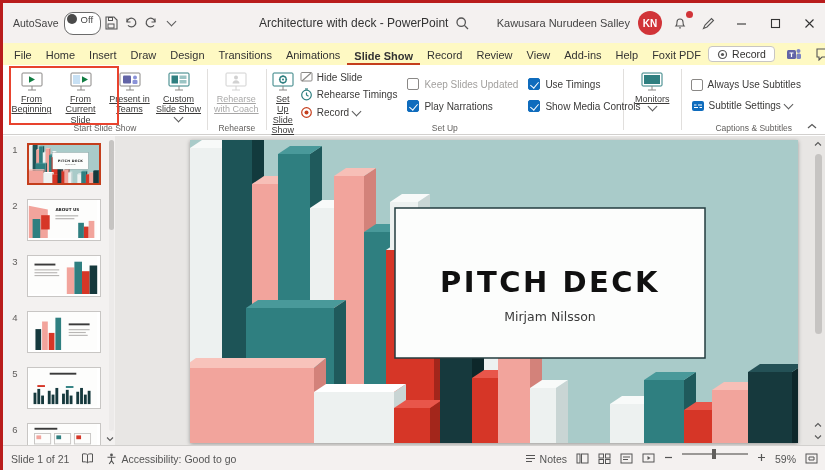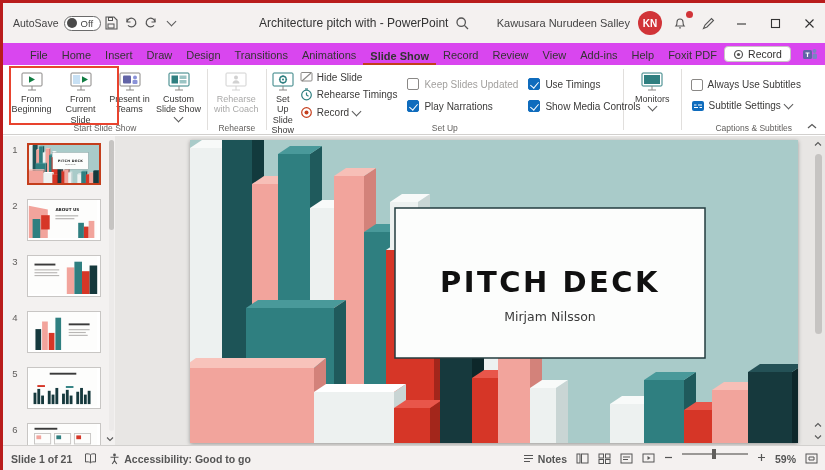--- a/index.html
+++ b/index.html
@@ -3,43 +3,43 @@
 <meta charset="utf-8">
 <style>
   html,body{margin:0;padding:0;background:#fff;}
   body{font-family:"Liberation Sans",sans-serif;color:#323130;-webkit-font-smoothing:antialiased;}
   #window{position:relative;width:823px;height:468px;border:3px solid #b91c1c;background:#fff;overflow:hidden;}
 
   
   .titlebar{position:absolute;top:0;left:0;right:0;height:40px;background:#f4f1f0;display:flex;align-items:center;padding-left:10px;box-sizing:border-box;}
   .tb-ic{display:flex;align-items:center;justify-content:center;width:20px;height:20px;cursor:pointer;}
   .autosave{display:flex;align-items:center;gap:5px;font-size:10.5px;color:#444;}
-  .pill{display:flex;align-items:center;gap:4px;border:1px solid #6b6b6b;border-radius:9px;padding:1px 7px 1px 2px;font-size:9.5px;background:#fff;cursor:pointer;}
+  .pill{display:flex;align-items:center;gap:4px;border:1px solid #6b6b6b;border-radius:9px;padding:1px 7px 9px 2px;font-size:9.5px;background:#fff;cursor:pointer;}
   .knob{width:10px;height:10px;border-radius:50%;background:#4a4a4a;}
   .tb-title{margin-left:78px;font-size:12px;color:#333;white-space:nowrap;}
   .tb-spacer{flex:1;}
   .tb-user{font-size:11px;color:#444;margin-right:8px;white-space:nowrap;}
   .avatar{width:24px;height:24px;border-radius:50%;background:#d13438;color:#fff;font-size:10px;font-weight:bold;display:flex;align-items:center;justify-content:center;margin-right:8px;cursor:pointer;}
   .bellwrap{position:relative;margin-right:8px;}
   .badge{position:absolute;top:-2px;right:-3px;width:7px;height:7px;border-radius:50%;background:#d13438;}
   .winbtn{width:34px;height:40px;display:flex;align-items:center;justify-content:center;cursor:pointer;font-size:12px;color:#333;}
 
   
-  .menubar{position:absolute;top:40px;left:0;right:0;height:22px;background:#d946ef;display:flex;align-items:flex-end;padding-left:20px;box-sizing:border-box;}
+  .menubar{position:absolute;top:40px;left:0;right:0;height:22px;background:#fef9c3;display:flex;align-items:flex-end;padding-left:4px;box-sizing:border-box;}
   .mtab{font-size:11px;color:#333;padding:0 7px 4px 7px;cursor:pointer;white-space:nowrap;}
   .mtab.active{font-weight:bold;border-bottom:2.5px solid #c43e1c;padding-bottom:1.5px;}
   .menu-right{margin-left:auto;display:flex;align-items:center;gap:9px;margin-right:10px;padding-bottom:1px;}
   .rec-pill{display:flex;align-items:center;gap:4px;border:1px solid #c8c6c4;border-radius:4px;background:#fff;font-size:10.5px;padding:1px 8px;cursor:pointer;}
 
   
   .ribbon{position:absolute;top:62px;left:0;right:0;height:70px;background:#fff;border-bottom:1px solid #d2d0ce;display:flex;align-items:stretch;box-sizing:border-box;}
   .rgroup{position:relative;display:flex;align-items:flex-start;padding:3px 4px 12px 4px;}
   .glabel{position:absolute;bottom:0;left:0;right:0;text-align:center;font-size:8.5px;color:#605e5c;padding-bottom:1px;white-space:nowrap;}
   .rsep{width:1px;background:#e1dfdd;margin:4px 0;}
-  .bigbtn{width:49px;display:flex;flex-direction:column;align-items:center;gap:2px;font-size:9px;line-height:1.15;color:#3b3a39;text-align:center;padding-top:3px;cursor:pointer;border-radius:3px;}
+  .bigbtn{width:49px;display:flex;flex-direction:column;align-items:center;gap:2px;font-size:9px;line-height:1.15;color:#3b3a39;text-align:center;padding-top:3px;cursor:pointer;border-radius:3px;text-decoration:underline;}
   .bigbtn.disabled{opacity:.45;cursor:default;}
   .vcol{display:flex;flex-direction:column;justify-content:center;gap:5px;padding:2px 5px 0 5px;height:52px;box-sizing:border-box;}
   .smallbtn{display:flex;align-items:center;gap:4px;font-size:10px;color:#3b3a39;cursor:pointer;white-space:nowrap;}
   .cbrow{display:flex;align-items:center;gap:5px;font-size:10px;color:#3b3a39;cursor:pointer;white-space:nowrap;}
   .cbrow.disabled{color:#a19f9d;cursor:default;}
   .cb{width:12px;height:12px;border:1px solid #8a8886;border-radius:2px;background:#fff;box-sizing:border-box;flex:none;}
   .cb.on{background:#0f6cbd;border-color:#0f6cbd;position:relative;}
   .cb.on::after{content:"";position:absolute;left:3px;top:0.5px;width:4px;height:7px;border:solid #fff;border-width:0 1.6px 1.6px 0;transform:rotate(40deg);}
   .chev{width:6px;height:6px;border-right:1.4px solid #5a5a5a;border-bottom:1.4px solid #5a5a5a;transform:rotate(45deg);margin-top:-3px;flex:none;}
   .annot{position:absolute;left:6px;top:1px;width:106px;height:55px;border:2px solid #e8432e;z-index:6;pointer-events:none;}
@@ -59,21 +59,21 @@
   .canvas{position:absolute;left:112px;top:0;right:0;bottom:0;}
   .slide{position:absolute;left:75px;top:4px;width:608px;height:303px;overflow:hidden;box-shadow:0 1px 4px rgba(0,0,0,.35);background:#a9cbc9;}
 
   .vscroll{position:absolute;right:2px;top:2px;bottom:2px;width:12px;display:flex;flex-direction:column;align-items:center;}
   .varrow{width:12px;height:12px;display:flex;align-items:center;justify-content:center;cursor:pointer;}
   .vtrack{flex:1;width:100%;position:relative;}
   .vthumb{position:absolute;top:4px;left:2.5px;width:7px;height:180px;background:#c6c4c2;border-radius:4px;cursor:pointer;}
 
   
   .statusbar{position:absolute;left:0;right:0;bottom:0;height:26px;background:#f4f1f0;border-top:1px solid #d2d0ce;display:flex;align-items:center;font-size:10.5px;color:#555;box-sizing:border-box;padding:0 8px;}
-  .sb-item{display:flex;align-items:center;gap:4px;margin-right:12px;cursor:pointer;white-space:nowrap;font-weight:bold;}
+  .sb-item{display:flex;align-items:center;gap:4px;margin-right:12px;cursor:pointer;white-space:nowrap;}
   .sb-right{margin-left:auto;display:flex;align-items:flex-start;gap:9px;}
   .ztrack{position:relative;width:66px;height:2px;background:#9a9896;cursor:pointer;}
   .zthumb{position:absolute;left:46%;top:-4px;width:4px;height:10px;background:#605e5c;cursor:pointer;}
   svg{display:block;}
 </style>
 </head>
 <body>
 
 <svg width="0" height="0" style="position:absolute" aria-hidden="true">
 <defs>
@@ -194,21 +194,21 @@
       </span>
     <span class="tb-ic">
         <svg width="14" height="14" viewBox="0 0 14 14">
           <path d="M11 6a4.4 4.4 0 1 0-1 3.4" fill="none" stroke="#555" stroke-width="1.2"></path>
           <path d="M11 2.5V6H7.5" fill="none" stroke="#555" stroke-width="1.2"></path>
         </svg>
       </span>
     <span class="tb-ic">
         <span class="chev"></span>
       </span>
-    <div class="tb-title">Architecture pitch with  -  PowerPoint</div>
+    <div class="tb-title">Architecture with deck  -  PowerPoint</div>
     <div class="tb-spacer"></div>
     <span class="tb-ic" style="margin-right:24px;">
         <svg width="15" height="15" viewBox="0 0 15 15">
           <circle cx="6.2" cy="6.2" r="4.2" fill="none" stroke="#555" stroke-width="1.3"></circle>
           <path d="M9.4 9.4 13 13" stroke="#555" stroke-width="1.3"></path>
         </svg>
       </span>
     <span class="tb-user">Kawusara Nurudeen Salley</span>
     <span class="avatar">KN</span>
     <span class="bellwrap tb-ic">

